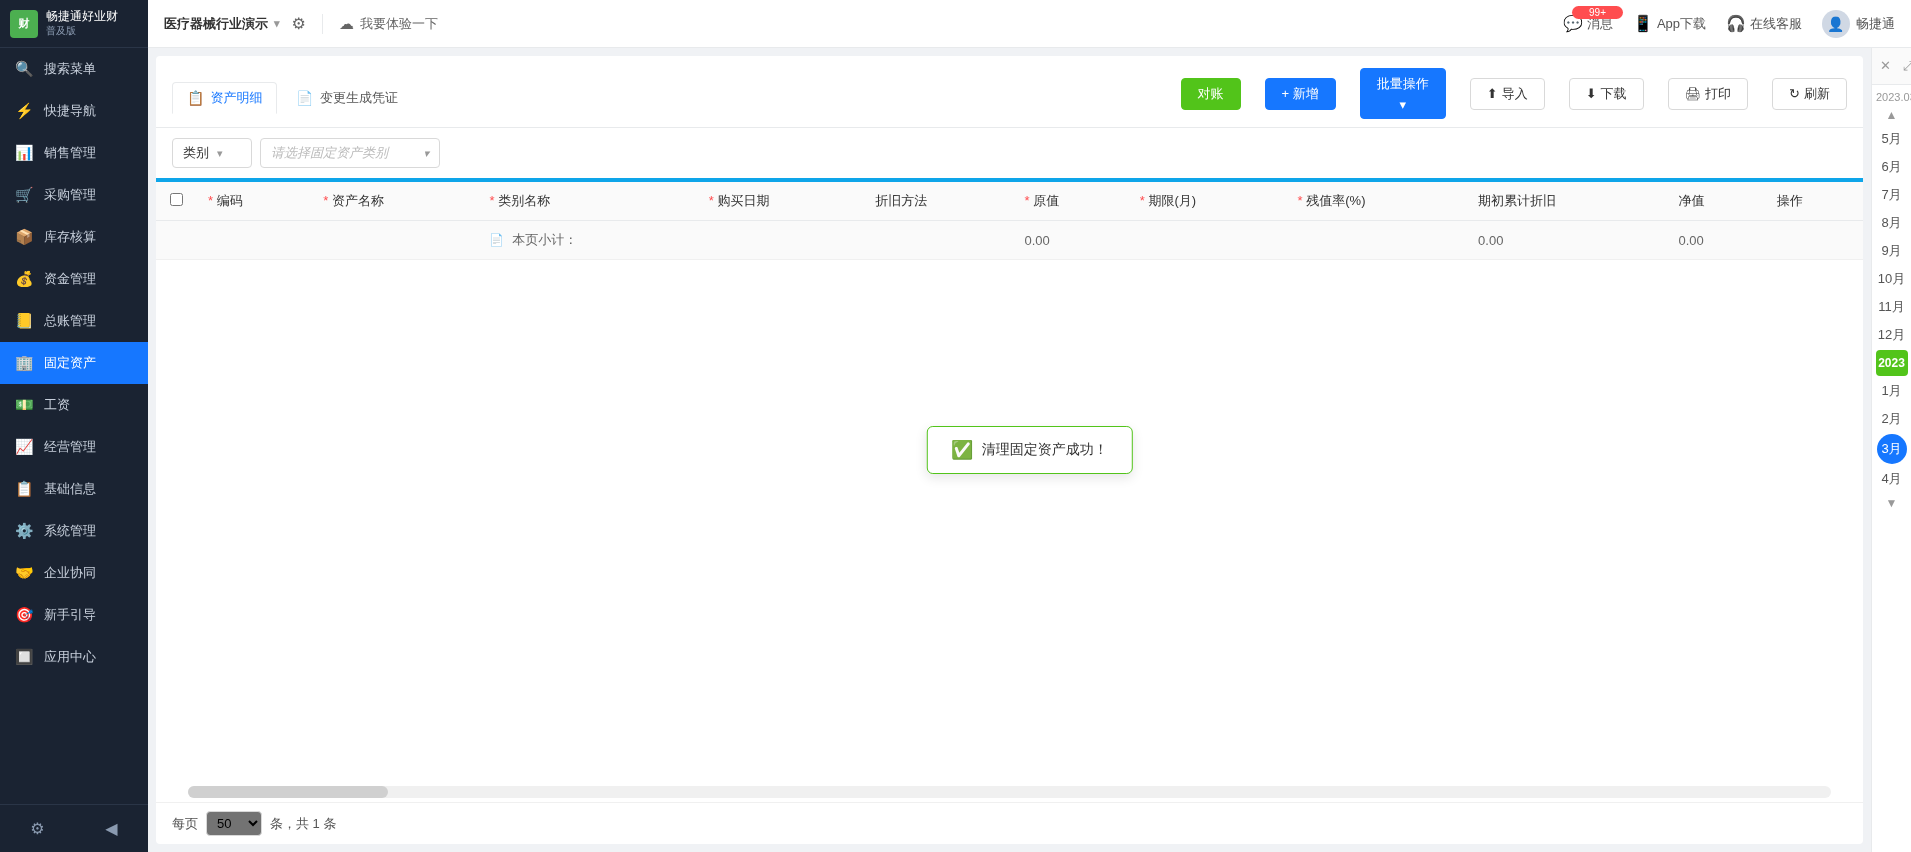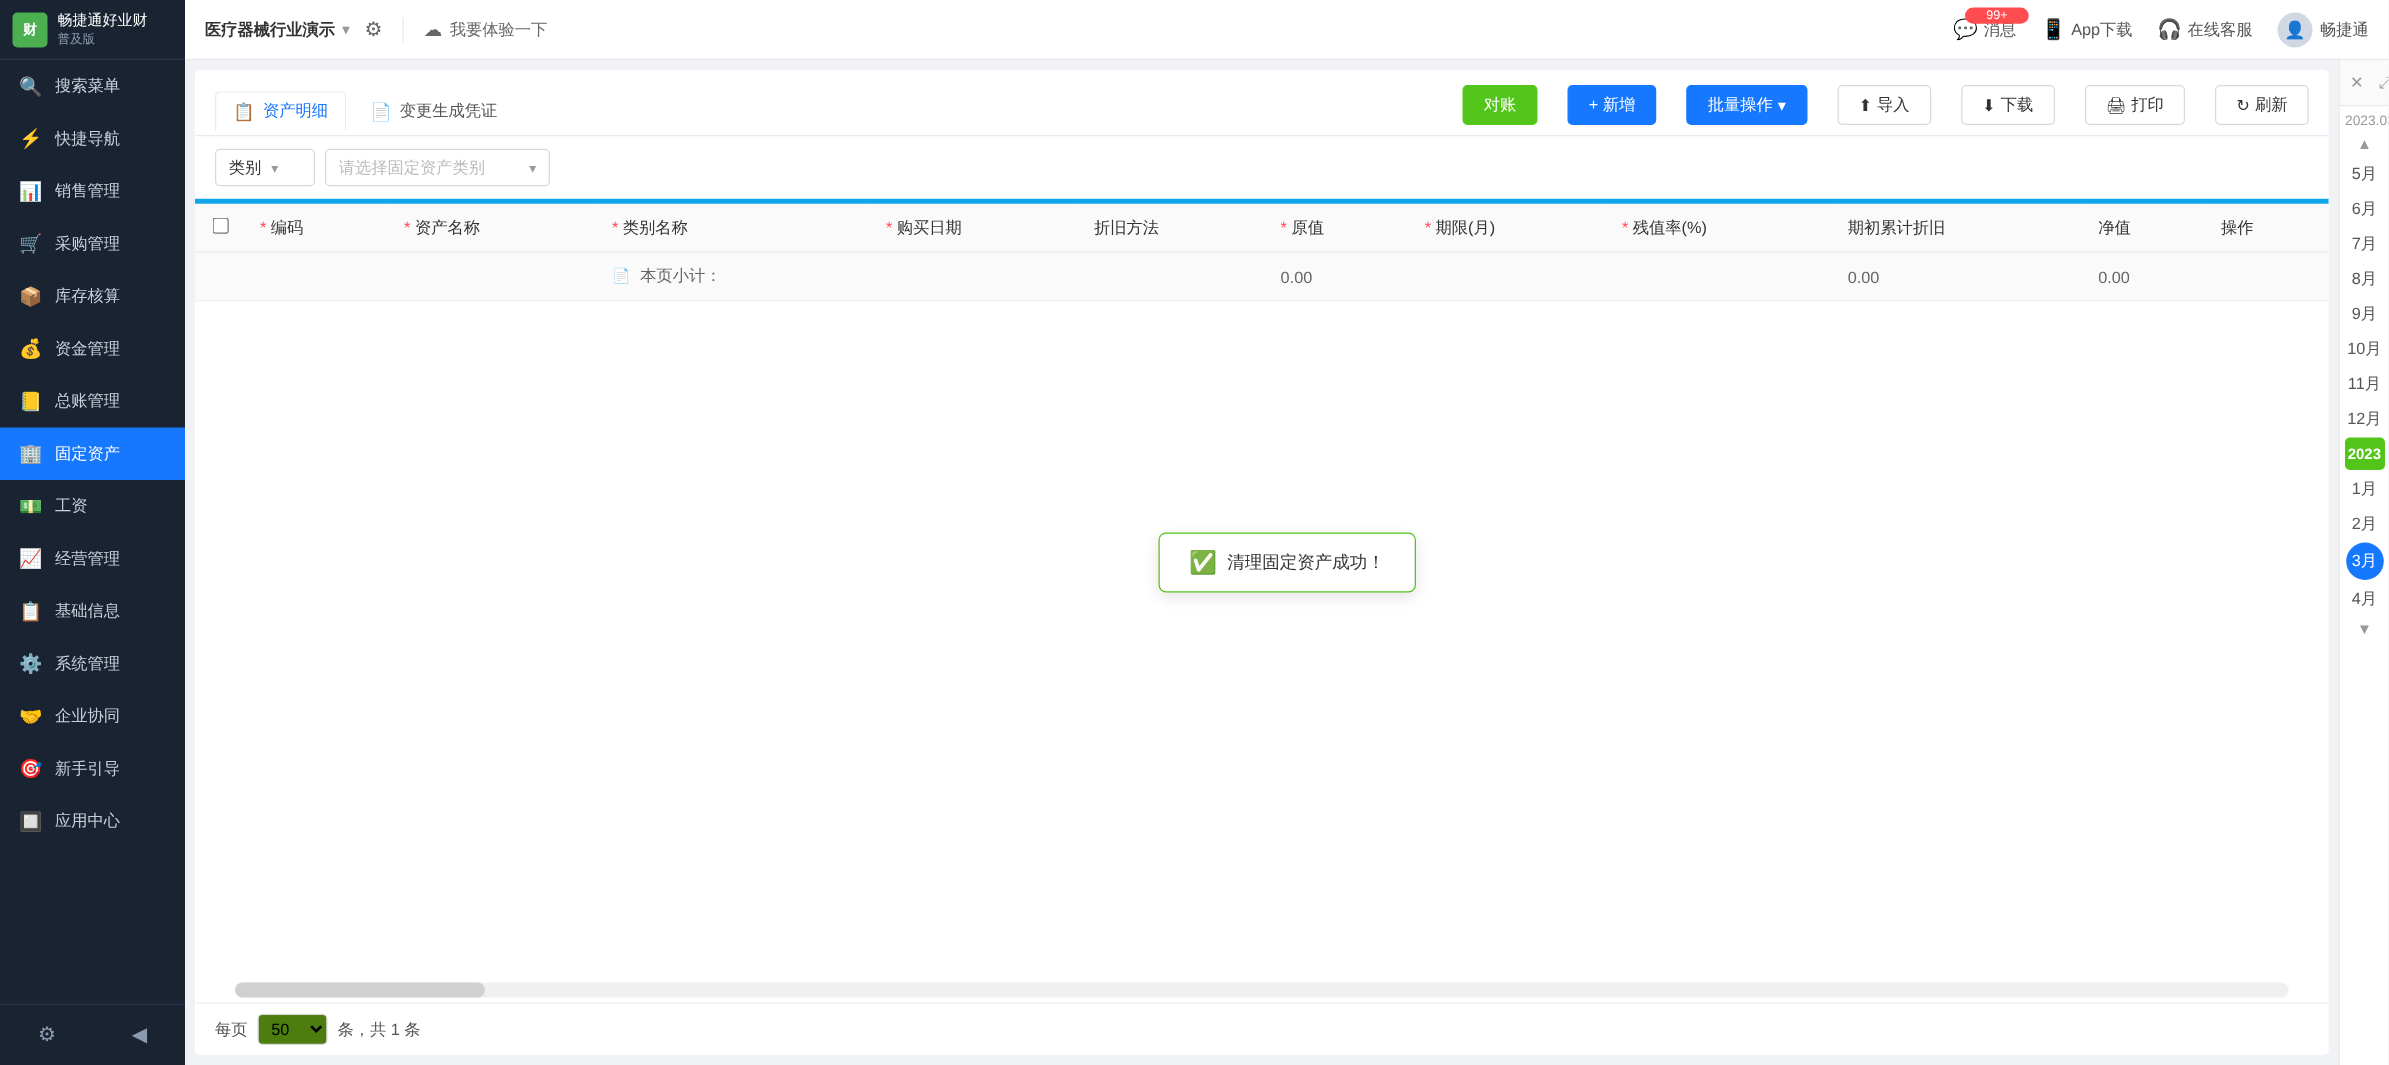--- a/index.html
+++ b/index.html
@@ -305,20 +305,21 @@
     }
     .btn-outline {
       background: #fff;
       color: #333;
       border: 1px solid #d9d9d9;
     }
     .btn-batch {
       background: #1677ff;
       color: #fff;
       border-color: #1677ff;
+      flex-direction: column;
     }
     .filter-select {
       display: flex;
       align-items: center;
       border: 1px solid #d9d9d9;
       border-radius: 4px;
       padding: 5px 10px;
       font-size: 13px;
       color: #333;
       background: #fff;
@@ -330,20 +331,21 @@
       border-radius: 4px;
       padding: 5px 10px;
       font-size: 13px;
       color: #bbb;
       background: #fff;
       cursor: pointer;
       min-width: 180px;
       display: flex;
       align-items: center;
       justify-content: space-between;
+      font-style: italic;
     }
 
     
     .table-wrap {
       flex: 1;
       overflow: auto;
     }
     table {
       width: 100%;
       border-collapse: collapse;
@@ -421,21 +423,21 @@
       gap: 8px;
       border-top: 1px solid #f0f0f0;
       font-size: 13px;
       color: #555;
     }
     .pagination select {
       border: 1px solid #d9d9d9;
       border-radius: 4px;
       padding: 3px 6px;
       font-size: 13px;
-      background: #4d7c0f;
+      background: #737373;
     }
 
     
     .right-panel {
       width: 40px;
       background: #fff;
       border-left: 1px solid #e8eaec;
       display: flex;
       flex-direction: column;
       align-items: center;

